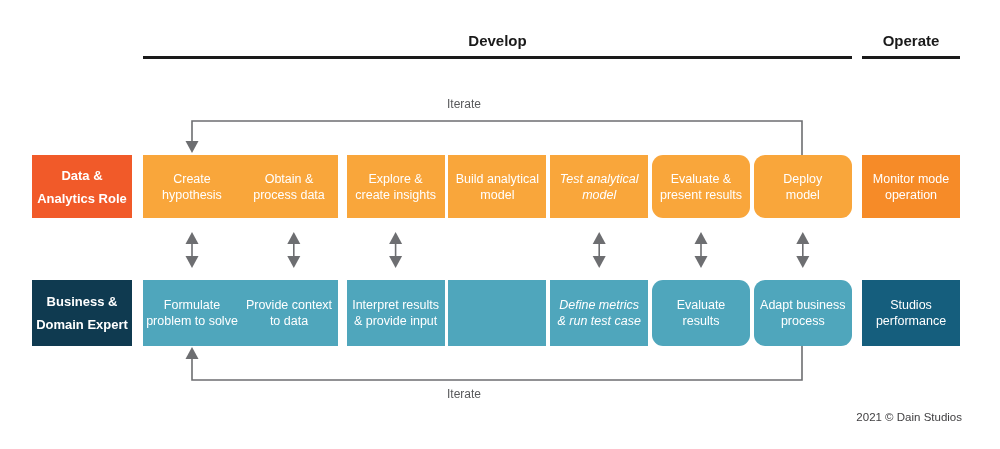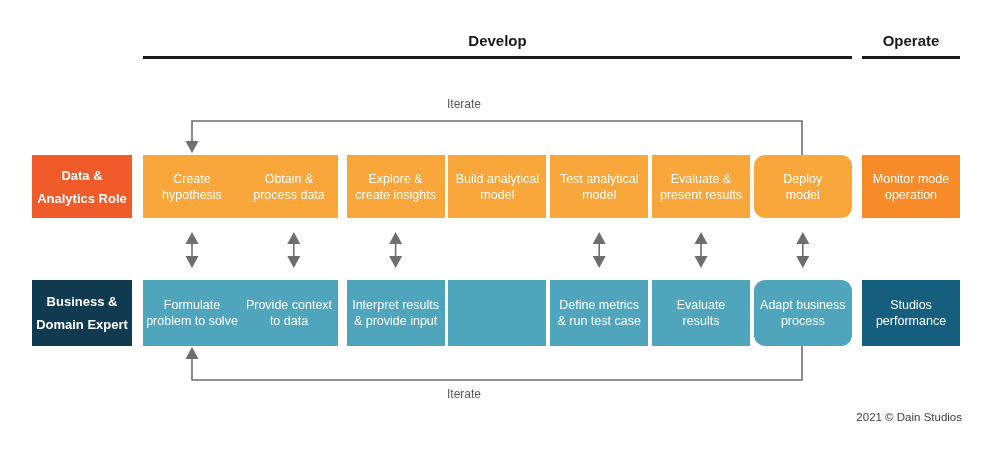--- a/index.html
+++ b/index.html
@@ -22,21 +22,21 @@
   
   .box{
     position:absolute;display:flex;align-items:center;justify-content:center;
     text-align:center;color:#ffffff;font-size:12.5px;line-height:16px;
     white-space:pre-line;
   }
   .role{left:32px;width:100px;font-weight:700;font-size:13px;line-height:23px;}
   .step{width:98px;}
   .cm{left:862px;width:98px;}
   .c1{left:143px;}.c2{left:240px;}.c3{left:346.6px;}.c4{left:448.4px;}
-  .c5{left:550.2px;}.c6{left:652px;}.c7{left:753.8px;border-radius:11px;}
+  .c5{left:550.2px;font-style:italic;}.c6{left:652px;border-radius:11px;}.c7{left:753.8px;border-radius:11px;}
   .r1{top:155px;height:63px;}
   .r2{top:280px;height:66px;}
   .role1{background:var(--role1_bg);}
   .step1{background:var(--step1_bg);}
   .op1{background:var(--operate1_bg);}
   .role2{background:var(--role2_bg);}
   .step2{background:var(--step2_bg);}
   .op2{background:var(--operate2_bg);}
   
   svg.arrows{position:absolute;left:0;top:0;width:1000px;height:449px;}

